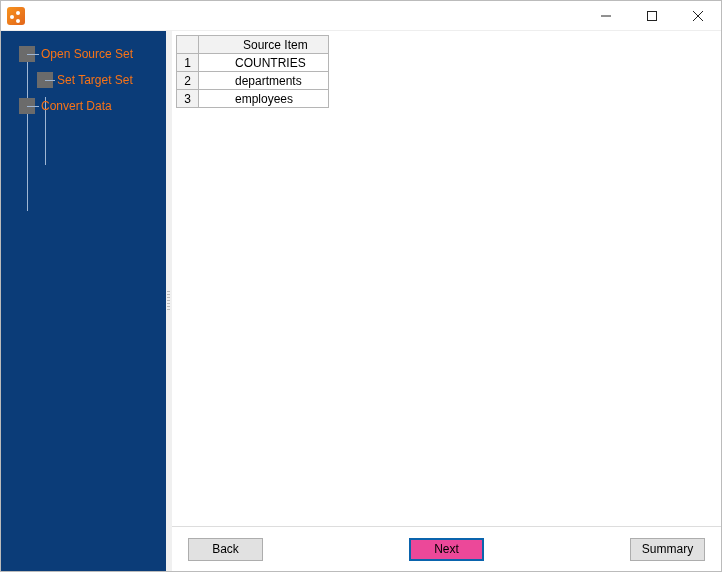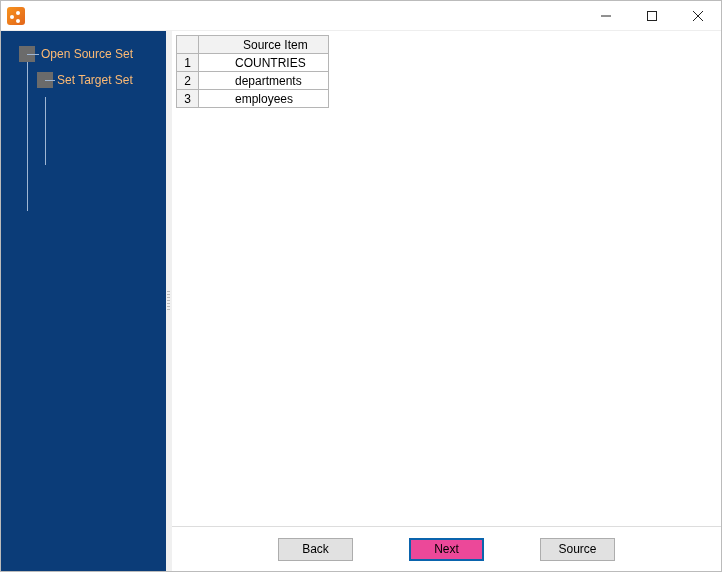--- a/index.html
+++ b/index.html
@@ -50,21 +50,21 @@
   .titlebar .ctrl svg { display:block; }
 
   .body {
     flex:1;
     display:flex;
     min-height:0;
   }
   .sidebar {
     width: 165px;
     background: #0b3c78;
-    color:#fdba74;
+    color:#f97316;
     padding-top:10px;
     position:relative;
   }
   .tree {
     list-style:none;
     margin:0;
     padding:0;
   }
   .tree li {
     position:relative;
@@ -182,21 +182,21 @@
     font-size:12px;
     cursor:pointer;
   }
   .btn.primary {
     border:2px solid #0a64ad;
     background:#ec4899;
   }
   .btn-row {
     flex:1;
     display:flex;
-    justify-content:center;
+    justify-content:space-between;
     gap:56px;
   }
 </style>
 </head>
 <body>
 
 <div class="window">
   <div class="titlebar">
     <div class="app-icon"></div>
     <div class="spacer"></div>
@@ -224,20 +224,24 @@
         <li class="root1">
           <span class="hline"></span>
           <span>Open Source Set</span>
         </li>
         <div class="child-group">
           <li class="child">
             <span class="hline"></span>
             <span>Set Target Set</span>
           </li>
         </div>
+        <li class="root2">
+          <span class="hline"></span>
+          <span>Convert Data</span>
+        </li>
       </ul>
     </div>
 
     <div class="splitter"></div>
 
     <div class="main">
       <div class="content">
         <table class="grid">
           <thead>
             <tr>
@@ -258,18 +262,18 @@
               <td class="rownum">3</td>
               <td class="val">employees</td>
             </tr>
           </tbody>
         </table>
       </div>
       <div class="footer">
         <div class="btn-row">
           <button class="btn">Back</button>
           <button class="btn primary">Next</button>
-          <button class="btn">Source</button>
+          <button class="btn">Summary</button>
         </div>
       </div>
     </div>
   </div>
 </div>
 
 </body></html>

